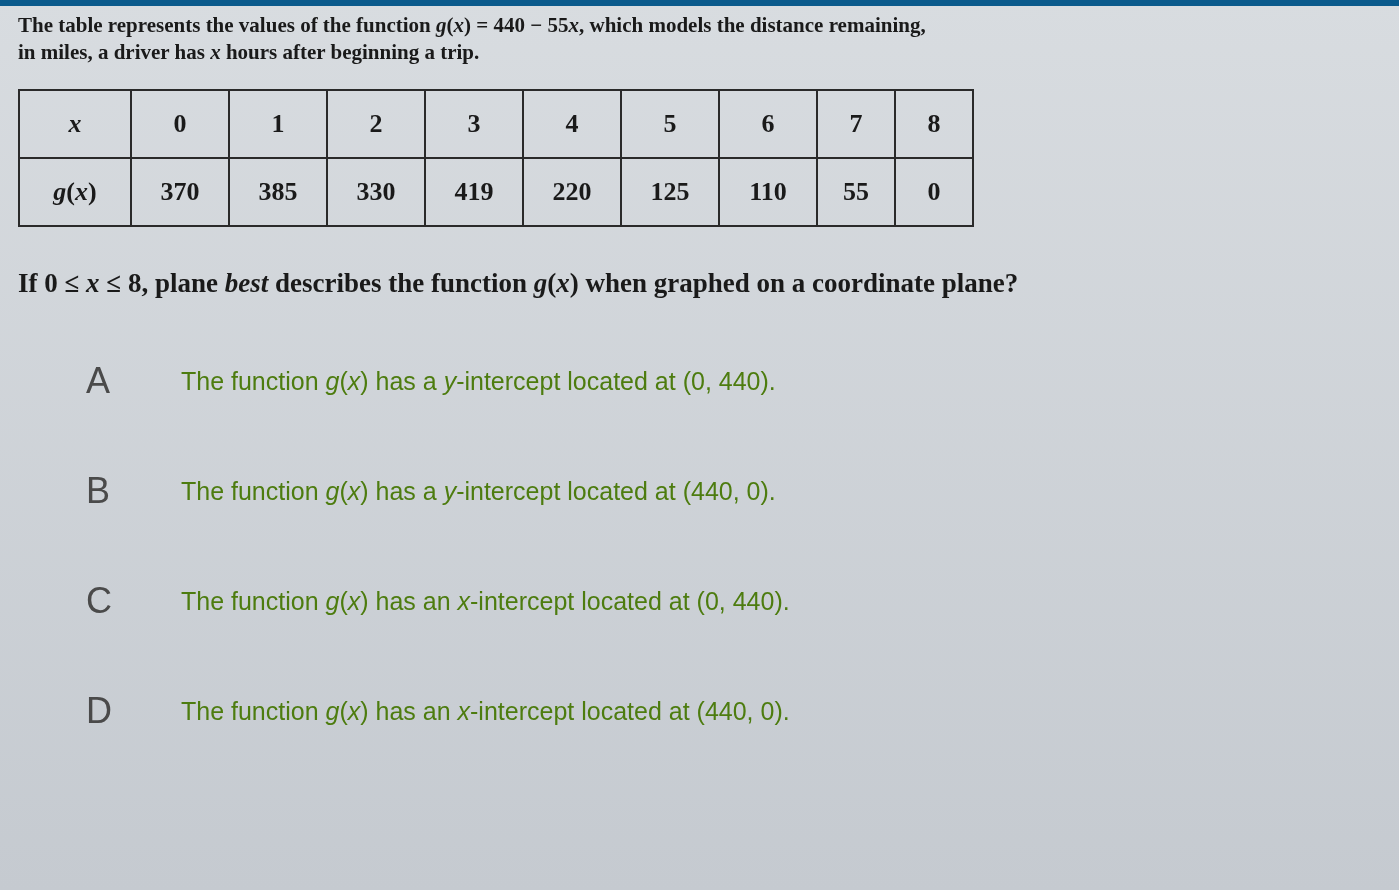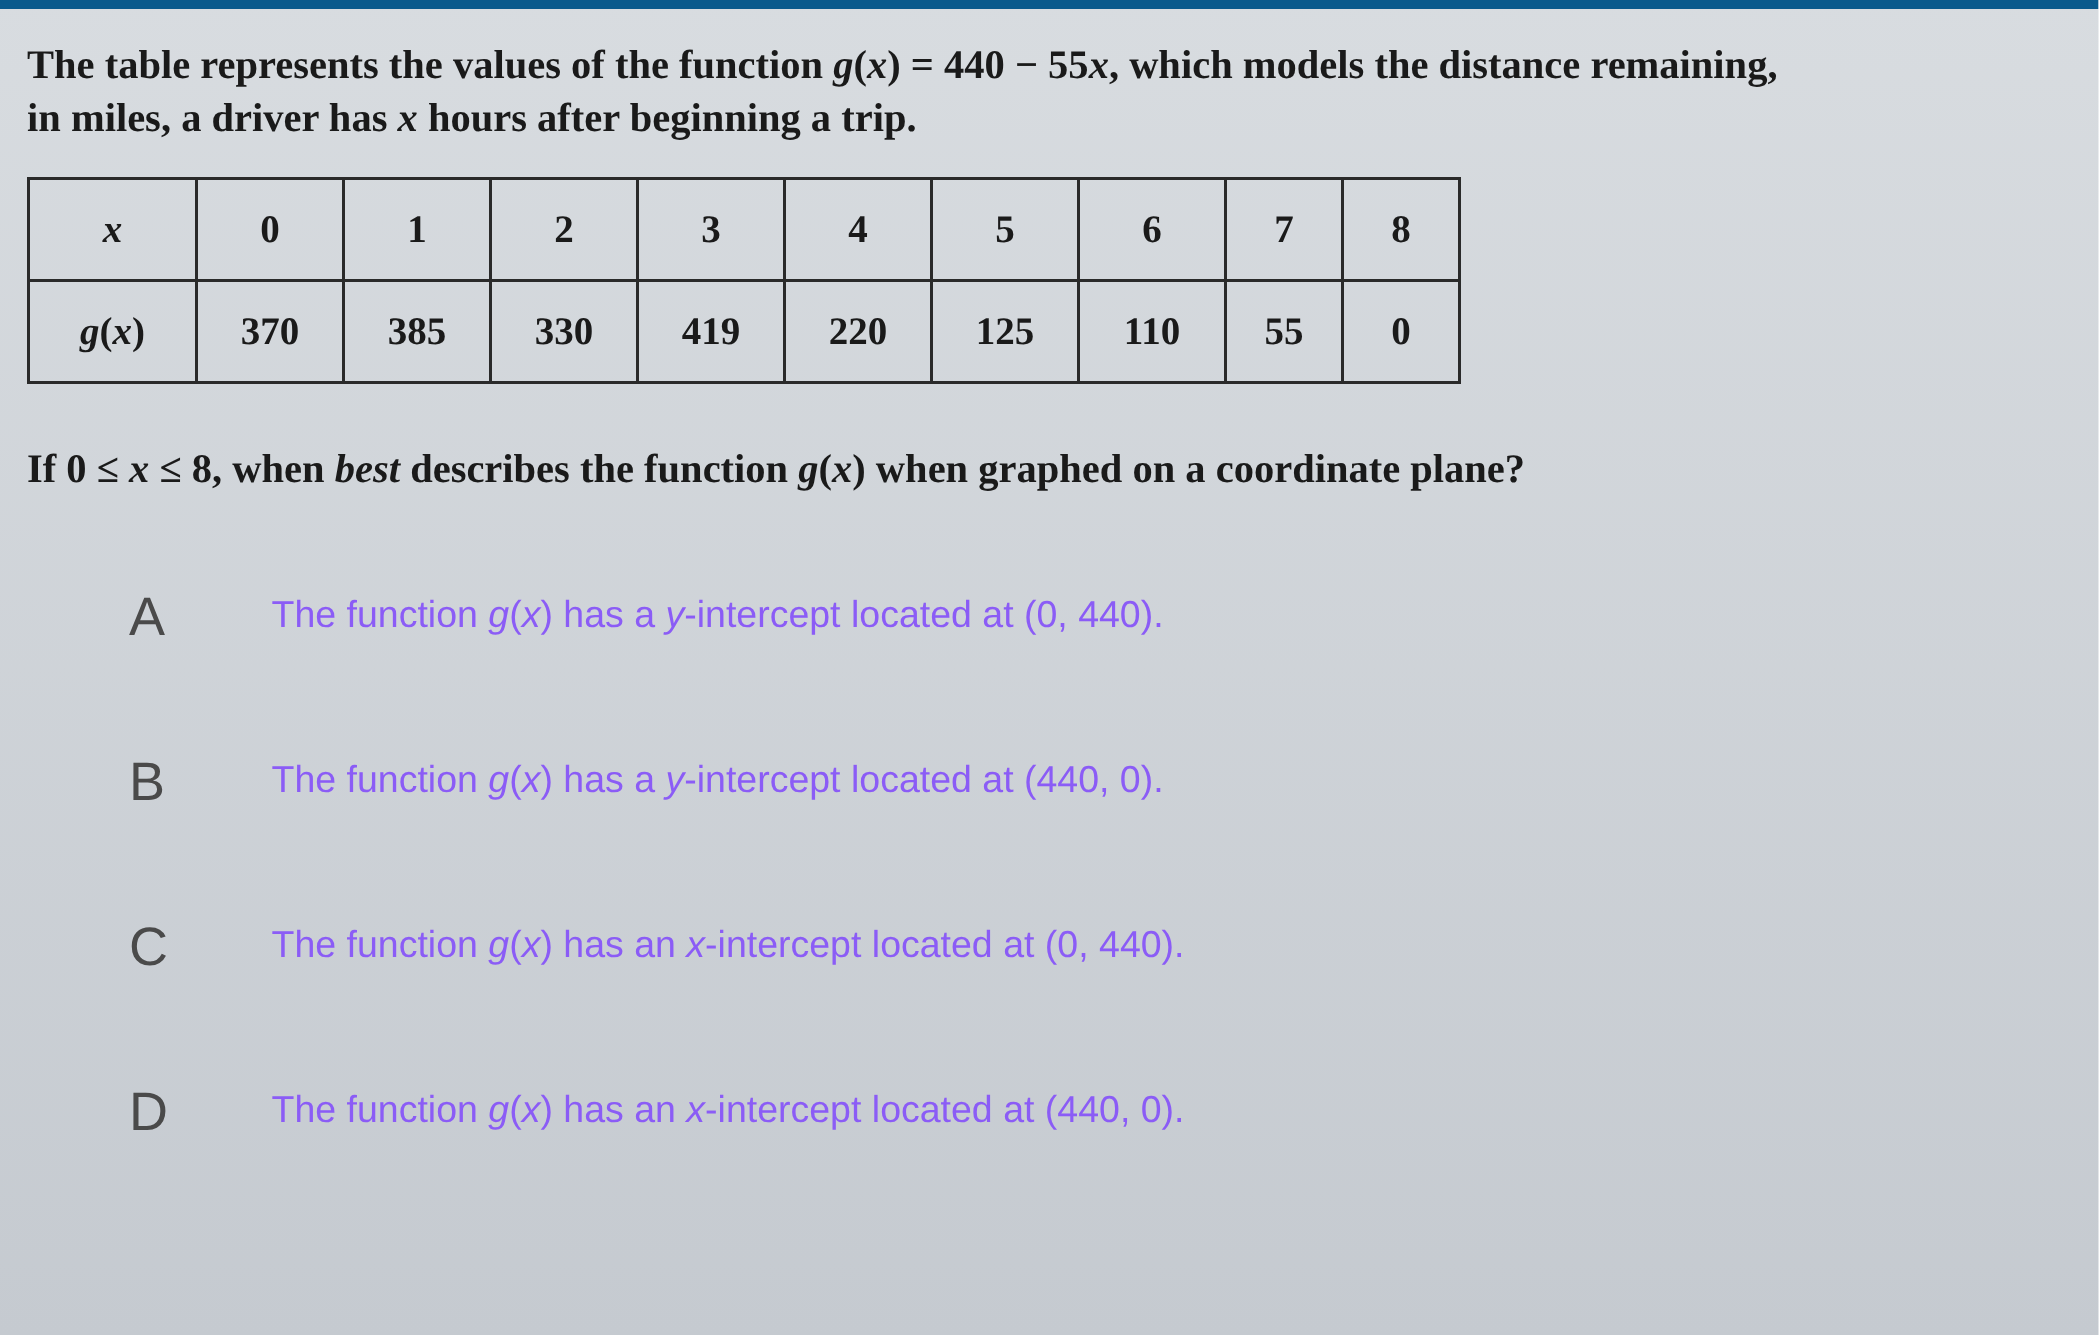--- a/index.html
+++ b/index.html
@@ -17,24 +17,24 @@
     }
     .top-bar {
       background: #0a5a8c;
       height: 6px;
       width: 100%;
     }
     .content {
       padding: 0 18px 18px 18px;
     }
     .question-text {
-      font-size: 27px;
+      font-size: 21px;
       font-weight: bold;
       line-height: 1.3;
-      margin-top: 20px;
+      margin-top: 6px;
       margin-bottom: 22px;
       color: #1a1a1a;
     }
     .question-text .italic {
       font-style: italic;
     }
     .data-table {
       border-collapse: collapse;
       margin-bottom: 38px;
     }
@@ -75,21 +75,21 @@
     }
     .option-letter {
       font-size: 36px;
       font-weight: normal;
       color: #4a4a4a;
       font-family: Arial, sans-serif;
       min-width: 95px;
     }
     .option-text {
       font-size: 25px;
-      color: #8b5cf6;
+      color: #4d7c0f;
       font-family: Arial, sans-serif;
     }
     .option-text .func {
       font-style: italic;
     }
     .option-text .var {
       font-style: italic;
     }
   </style>
 </head>
@@ -127,21 +127,21 @@
       <td>220</td>
       <td>125</td>
       <td>110</td>
       <td class="narrow">55</td>
       <td class="narrow">0</td>
     </tr>
   </tbody>
     </table>
 
   <div class="sub-question">
-    <span>If 0 ≤ </span><span class="italic">x</span><span> ≤ 8, when </span><span class="italic">best</span><span> describes the function </span><span class="italic">g</span><span>(</span><span class="italic">x</span><span>) when graphed on a coordinate plane?</span>
+    <span>If 0 ≤ </span><span class="italic">x</span><span> ≤ 8, plane </span><span class="italic">best</span><span> describes the function </span><span class="italic">g</span><span>(</span><span class="italic">x</span><span>) when graphed on a coordinate plane?</span>
   </div>
 
   <div class="options">
 
     <div class="option-row">
       <div class="option-letter">A</div>
       <div class="option-text">
         <span>The function </span><span class="func">g</span><span>(</span><span class="var">x</span><span>) has a </span><span class="var">y</span><span>-intercept located at (0, 440).</span>
       </div>
     </div>

